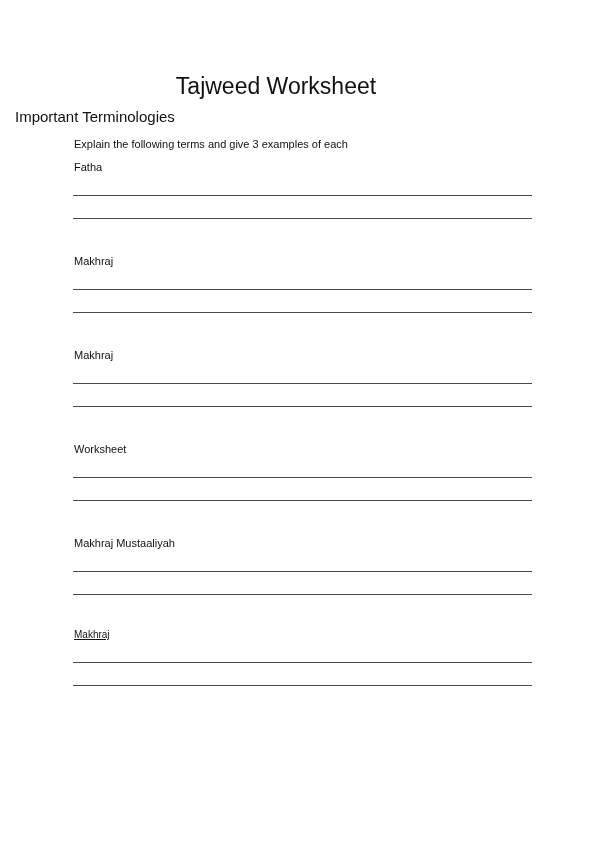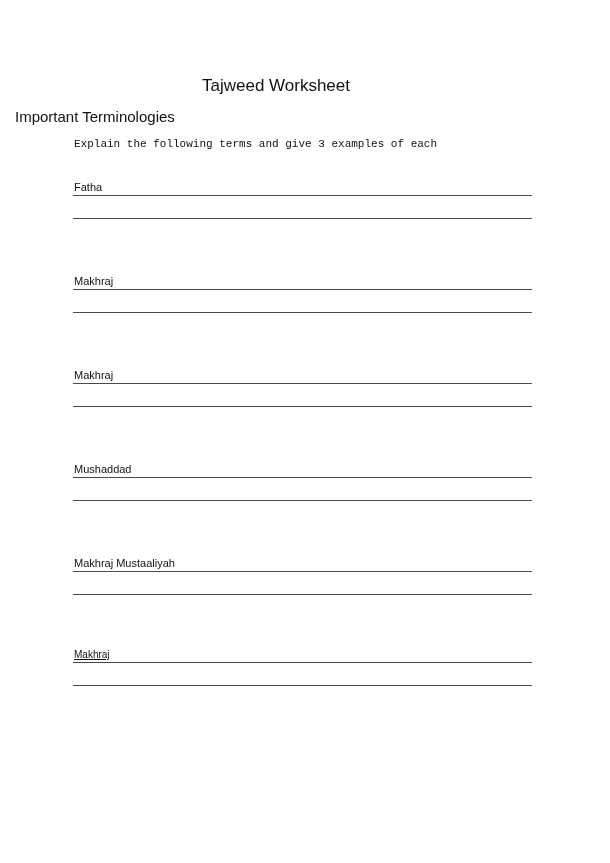--- a/index.html
+++ b/index.html
@@ -1,23 +1,23 @@
 <!DOCTYPE html>
 <html><head>
   <meta charset="utf-8">
   <style>
     html, body { margin: 0; padding: 0; background: #ffffff; }
     body { width: 610px; height: 863px; position: relative; overflow: hidden;
            font-family: "Liberation Sans", "DejaVu Sans", sans-serif; color: #111; }
     .title { position: absolute; left: 0; width: 552px; top: 74px; text-align: center;
-             font-size: 17px; line-height: 24px; }
+             font-size: 23px; line-height: 24px; }
     .subtitle { position: absolute; left: 0; width: 610px; top: 107px; text-align: left;
                 font-size: 15px; line-height: 20px; margin-left: 15px; }
-    .instr { position: absolute; left: 74px; top: 137px; font-size: 11px; line-height: 14px; font-family: Liberation Mono, monospace; }
-    .term { position: absolute; left: 74px; font-size: 11px; line-height: 14px; margin-top: 20px; }
+    .instr { position: absolute; left: 74px; top: 137px; font-size: 11px; line-height: 14px; }
+    .term { position: absolute; left: 74px; font-size: 11px; line-height: 14px; }
     .term.small { font-size: 10px; text-decoration: underline; }
     .line { position: absolute; left: 73px; width: 459px; height: 0; border-top: 1px solid #4a4a4a; }
   </style>
 </head>
 <body>
 
 <div>
   <div class="title">Tajweed Worksheet</div>
   <div class="subtitle">Important Terminologies</div>
   <div class="instr">Explain the following terms and give 3 examples of each</div>
@@ -27,21 +27,21 @@
   <div class="line" style="top:218px"></div>
 
   <div class="term" style="top:254px">Makhraj</div>
   <div class="line" style="top:289px"></div>
   <div class="line" style="top:312px"></div>
 
   <div class="term" style="top:348px">Makhraj</div>
   <div class="line" style="top:383px"></div>
   <div class="line" style="top:406px"></div>
 
-  <div class="term" style="top:442px">Mushaddad</div>
+  <div class="term" style="top:442px">Worksheet</div>
   <div class="line" style="top:477px"></div>
   <div class="line" style="top:500px"></div>
 
   <div class="term" style="top:536px">Makhraj Mustaaliyah</div>
   <div class="line" style="top:571px"></div>
   <div class="line" style="top:594px"></div>
 
   <div class="term small" style="top:628px">Makhraj</div>
   <div class="line" style="top:662px"></div>
   <div class="line" style="top:685px"></div>

